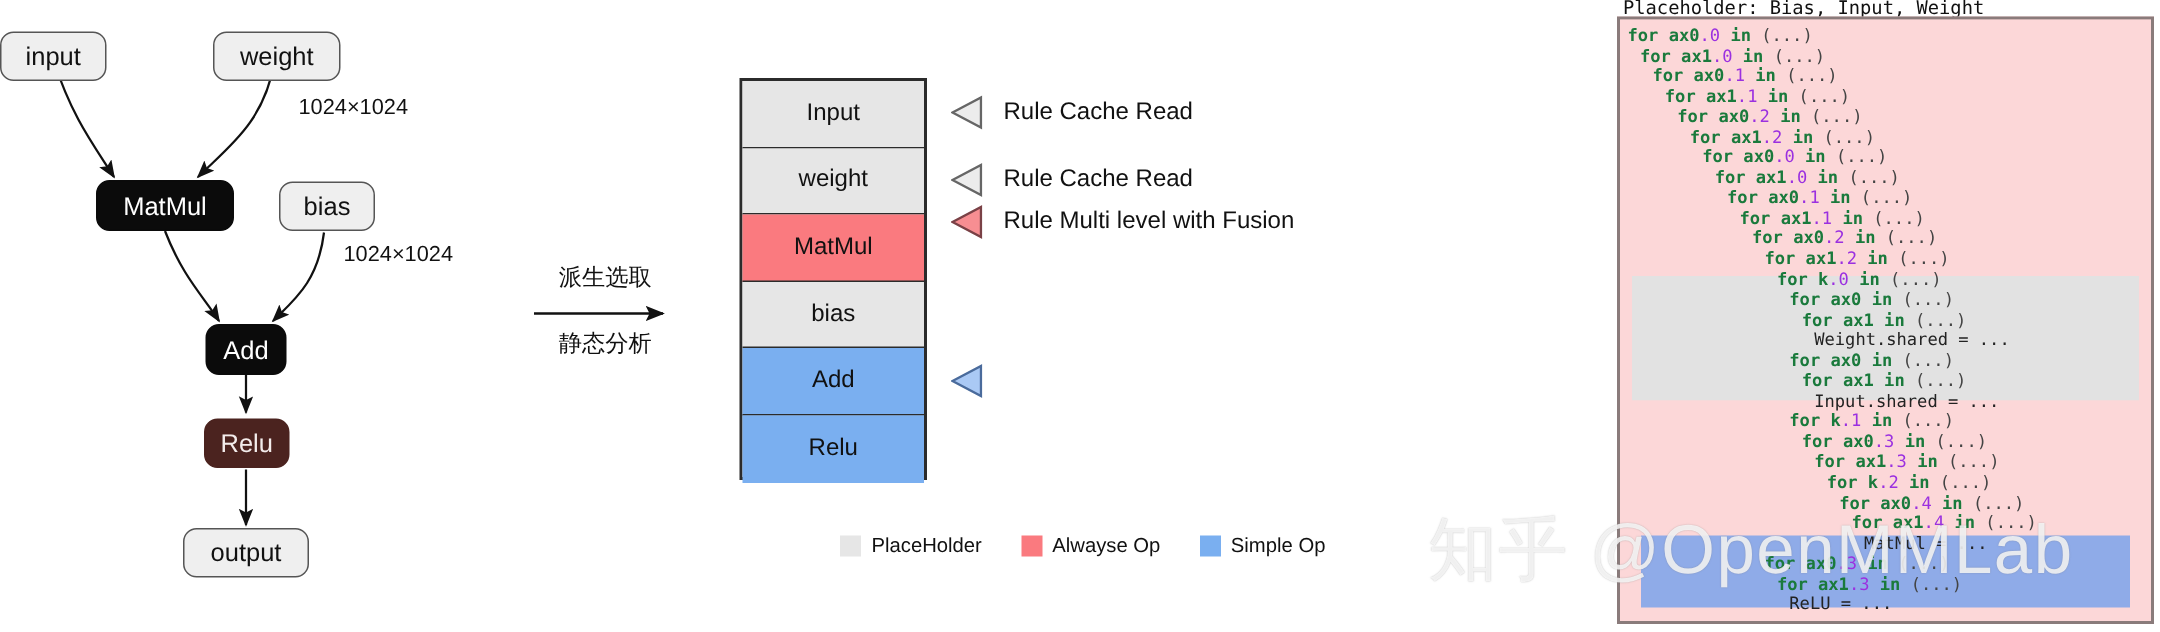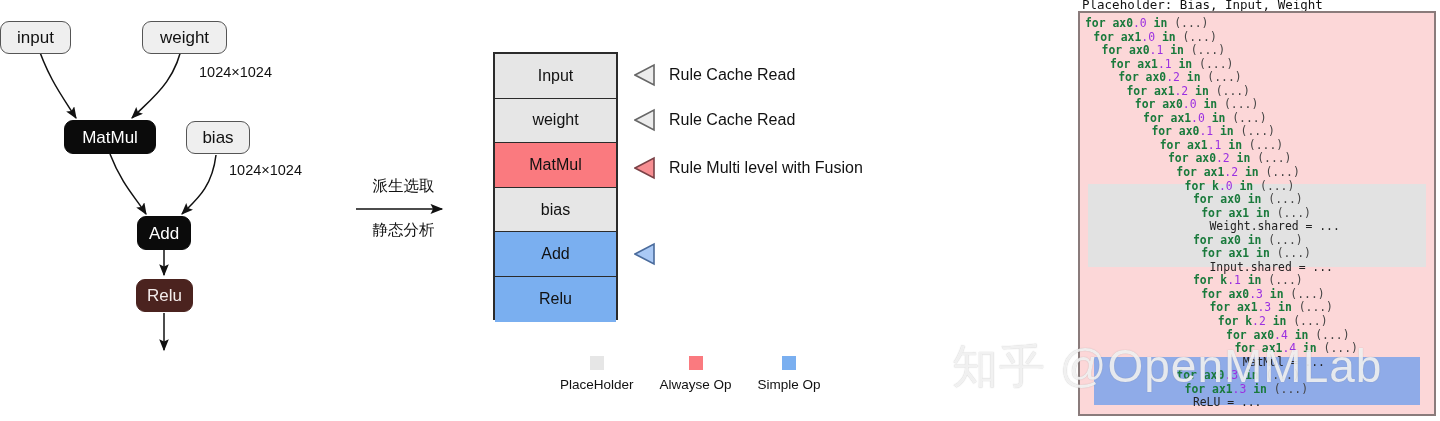--- a/index.html
+++ b/index.html
@@ -39,21 +39,21 @@
 
   
   .rule-row{position:absolute;display:flex;align-items:center;gap:14px;left:634px;}
   .tri-wrap{position:relative;width:21px;height:24px;}
   .rule-label{font-size:16px;color:#111;white-space:nowrap;}
 
   
   #legend{position:absolute;left:560px;top:356px;display:flex;align-items:center;gap:9px;
           font-size:13.5px;color:#111;}
   #legend .sw{width:14px;height:14px;display:inline-block;}
-  #legend .grp{display:flex;align-items:center;gap:7px;margin-right:17px;flex-direction:column;}
+  #legend .grp{display:flex;align-items:center;gap:7px;margin-right:17px;}
 
   
   #code-panel{position:absolute;left:1078px;top:11px;width:358px;height:405px;
               border:2px solid #8a7b7b;box-sizing:border-box;background:#fcd7d8;
               overflow:hidden;}
   #ph-title{position:absolute;left:1082px;top:-3px;font-size:12.5px;color:#111;
             font-family:"DejaVu Sans Mono","Liberation Mono",monospace;white-space:nowrap;}
   .band{position:absolute;left:0;width:100%;box-sizing:border-box;}
   #code-lines{position:absolute;left:0;top:0;width:100%;
               font-family:"DejaVu Sans Mono","Liberation Mono",monospace;
@@ -102,20 +102,23 @@
   </div>
   <div class="gnode ph" style="left:186px;top:121px;width:64px;height:33px;">
     <span>bias</span>
   </div>
   <div class="gnode op-dark" style="left:137px;top:216px;width:54px;height:34px;">
     <span>Add</span>
   </div>
   <div class="gnode op-relu" style="left:136px;top:279px;width:57px;height:33px;">
     <span>Relu</span>
   </div>
+  <div class="gnode ph" style="left:122px;top:352px;width:84px;height:33px;">
+    <span>output</span>
+  </div>
 
   <div class="dimlabel" style="left:199px;top:64px;">1024×1024</div>
   <div class="dimlabel" style="left:229px;top:162px;">1024×1024</div>
 
   <div class="arrowblock" style="left:356px;top:176px;width:95px;">
     <div class="cap">派生选取</div>
     <svg class="arrowline" style="width:95px;height:16px;display:block;margin:4px 0 3px 0;overflow:visible">
       <path d="M0,8 L86,8" stroke="#111" stroke-width="1.6" marker-end="url(#ah)"></path>
     </svg>
     <div class="cap">静态分析</div>
@@ -151,21 +154,21 @@
     <span class="rule-label">Rule Cache Read</span>
   </div>
   <div class="rule-row" style="top:108px;">
     <span class="tri-wrap">
       <svg width="21" height="24" viewBox="0 0 21 24">
           <polygon points="1,12 20,2 20,22" fill="#ececec" stroke="#666" stroke-width="1.6"></polygon>
         </svg>
     </span>
     <span class="rule-label">Rule Cache Read</span>
   </div>
-  <div class="rule-row" style="top:156px;">
+  <div class="rule-row" style="top:136px;">
     <span class="tri-wrap">
       <svg width="21" height="24" viewBox="0 0 21 24">
           <polygon points="1,12 20,2 20,22" fill="#f78e92" stroke="#7a4146" stroke-width="1.6"></polygon>
         </svg>
     </span>
     <span class="rule-label">Rule Multi level with Fusion</span>
   </div>
   <div class="rule-row" style="top:242px;">
     <span class="tri-wrap">
       <svg width="21" height="24" viewBox="0 0 21 24">

